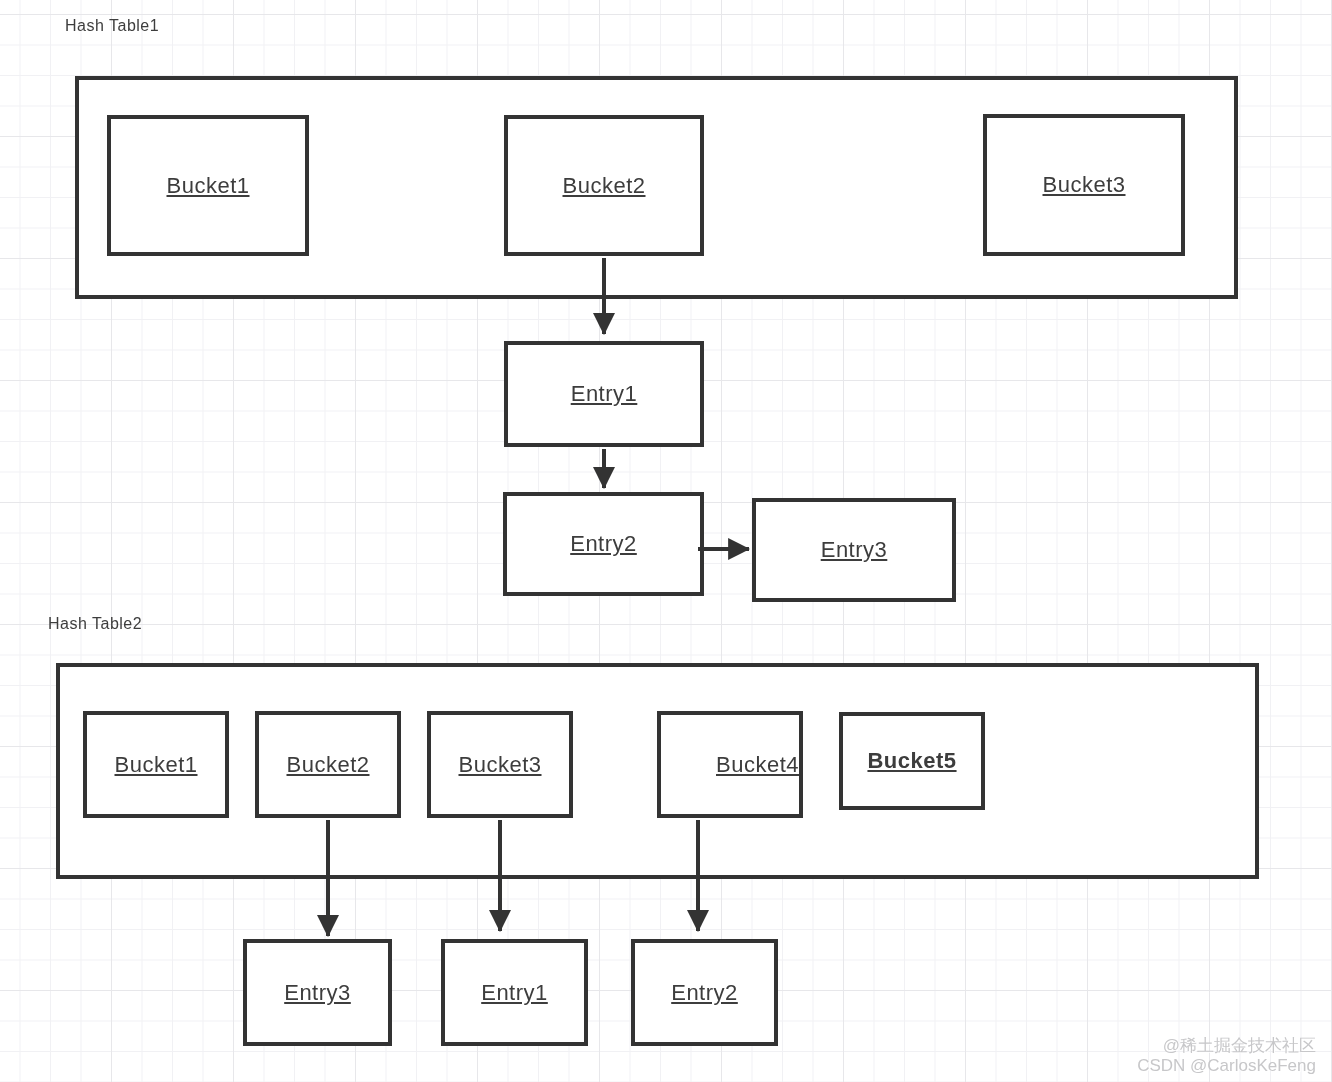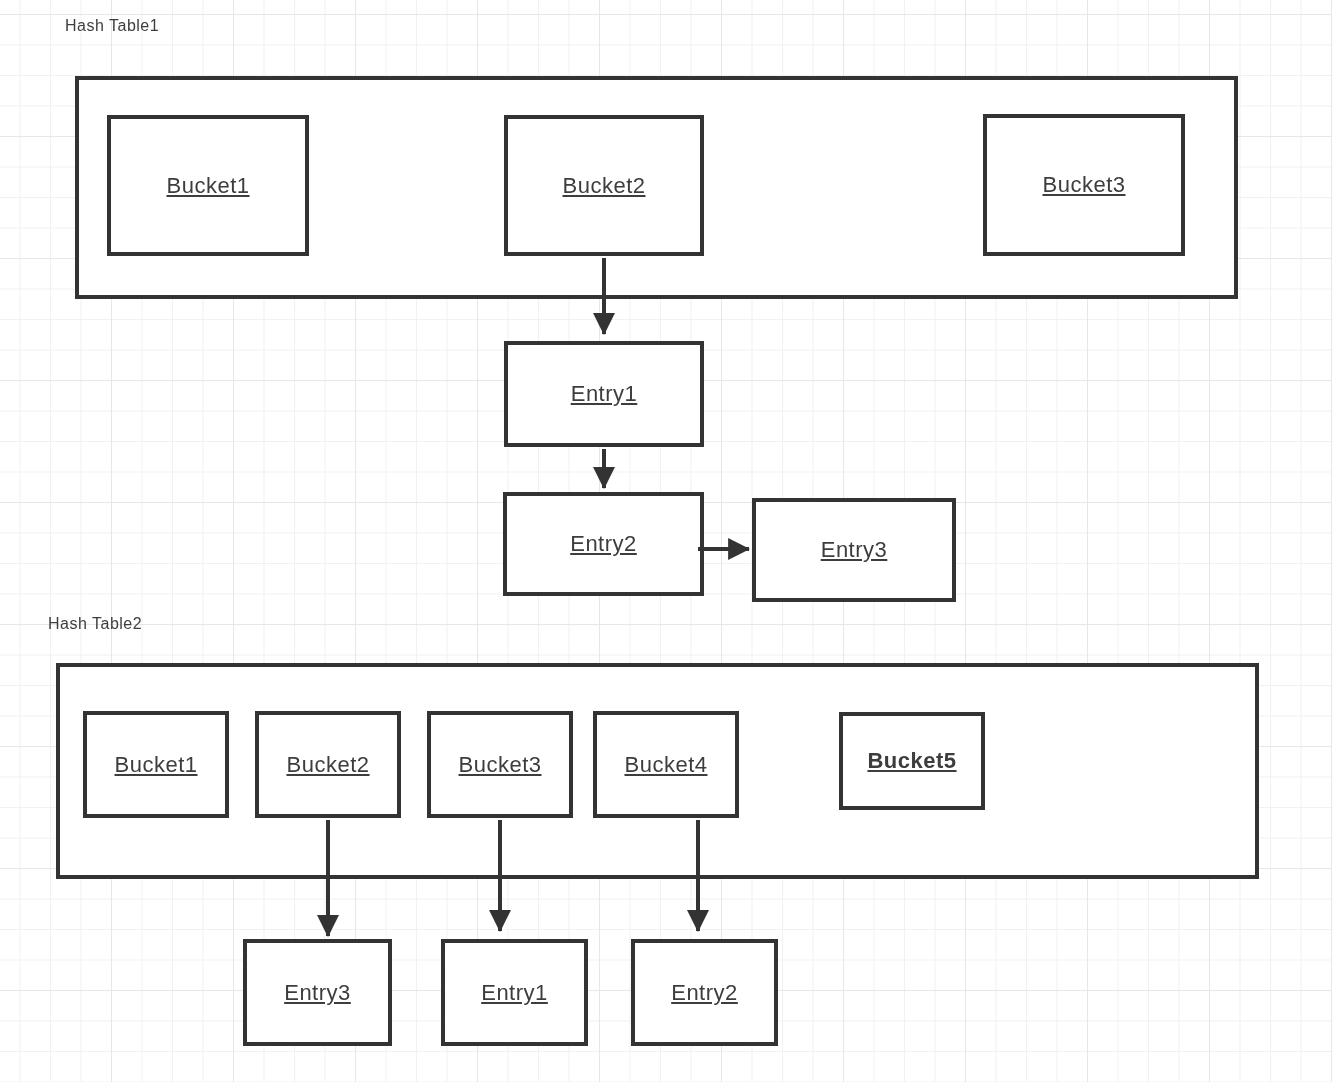--- a/index.html
+++ b/index.html
@@ -96,21 +96,21 @@
 
   <div class="node" style="left:83px;top:711px;width:146px;height:107px;">
     <span class="label">Bucket1</span>
   </div>
   <div class="node" style="left:255px;top:711px;width:146px;height:107px;">
     <span class="label">Bucket2</span>
   </div>
   <div class="node" style="left:427px;top:711px;width:146px;height:107px;">
     <span class="label">Bucket3</span>
   </div>
-  <div class="node" style="left:593px;top:711px;width:146px;height:107px;">
+  <div class="node" style="left:657px;top:711px;width:146px;height:107px;justify-content:flex-end;">
     <span class="label">Bucket4</span>
   </div>
   <div class="node" style="left:839px;top:712px;width:146px;height:98px;">
     <span class="label bold">Bucket5</span>
   </div>
 
   <div class="node" style="left:243px;top:939px;width:149px;height:107px;">
     <span class="label">Entry3</span>
   </div>
   <div class="node" style="left:441px;top:939px;width:147px;height:107px;">
@@ -127,14 +127,18 @@
       </marker>
     </defs>
     <line x1="604" y1="258" x2="604" y2="334" marker-end="url(#arrowhead)"></line>
     <line x1="604" y1="449" x2="604" y2="488" marker-end="url(#arrowhead)"></line>
     <line x1="698" y1="549" x2="749" y2="549" marker-end="url(#arrowhead)"></line>
     <line x1="328" y1="820" x2="328" y2="936" marker-end="url(#arrowhead)"></line>
     <line x1="500" y1="820" x2="500" y2="931" marker-end="url(#arrowhead)"></line>
     <line x1="698" y1="820" x2="698" y2="931" marker-end="url(#arrowhead)"></line>
   </svg>
 
+  <div class="watermark">
+    <div>@稀土掘金技术社区</div>
+    <div>CSDN @CarlosKeFeng</div>
+  </div>
 
 </div>
 
 </body></html>

